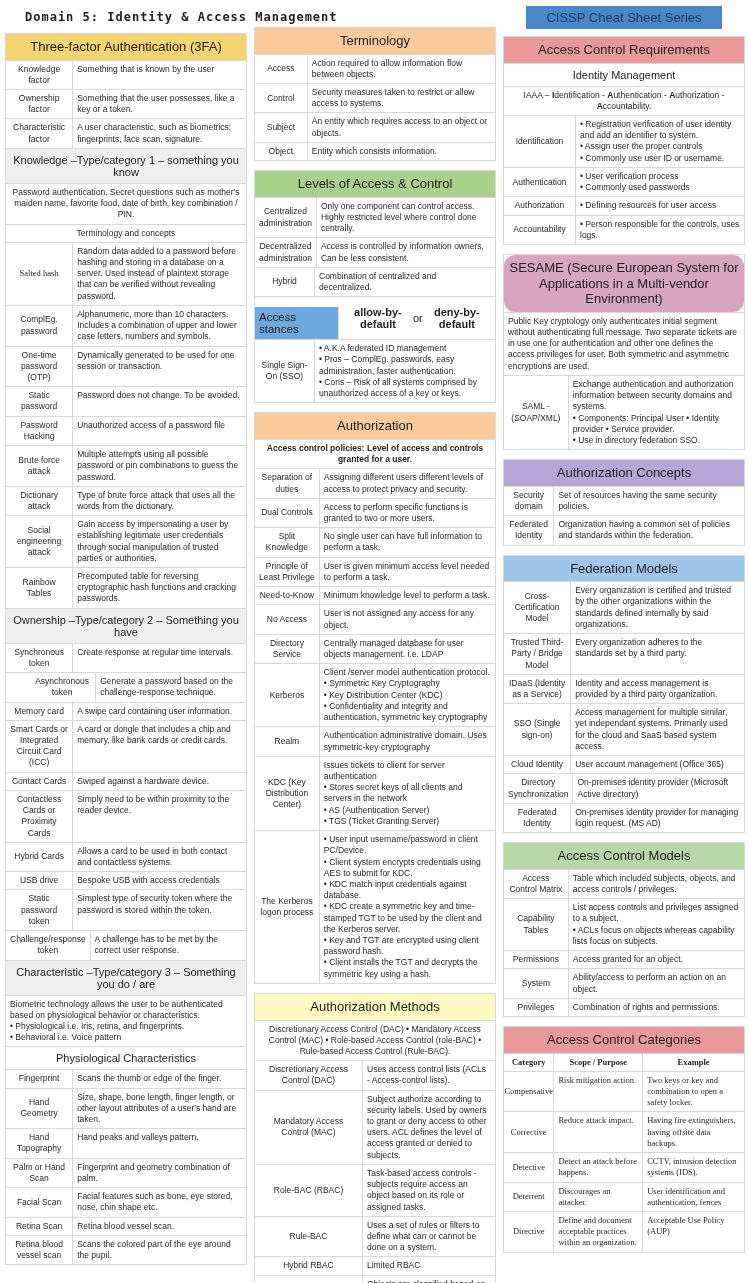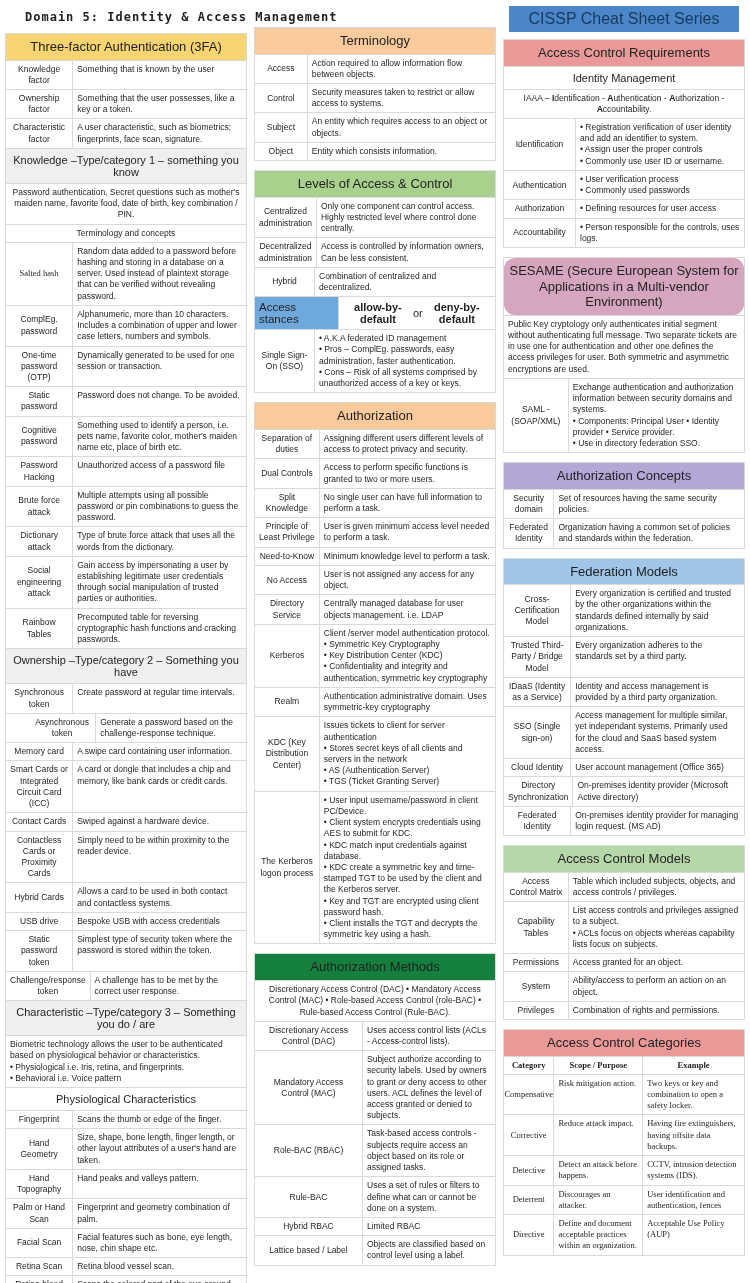--- a/index.html
+++ b/index.html
@@ -1,33 +1,33 @@
 <!DOCTYPE html>
 <html><head>
 <meta charset="utf-8">
 <style>
   html,body{margin:0;padding:0;background:#fff;}
   body{width:750px;font-family:"Liberation Sans","DejaVu Sans",sans-serif;color:#1f1f1f;}
   .page{display:flex;gap:7px;padding:6px 5px;align-items:flex-start;}
   .col{flex:1 1 0;min-width:0;}
   .col-mid{margin-top:21px;}
   .page-title{font-family:"DejaVu Sans Mono","Liberation Mono",monospace;font-weight:bold;font-size:12px;letter-spacing:1px;margin:4px 0 9px 20px;white-space:nowrap;}
-  .badge{background:#4A86C8;color:#16395F;font-size:16px;padding:4px 20px;margin:0 auto 7px auto;width:max-content;text-align:right;}
+  .badge{background:#4A86C8;color:#16395F;font-size:13px;padding:4px 20px;margin:0 auto 7px auto;width:max-content;text-align:right;}
   .section{border:1px solid #D9D9D9;margin-bottom:9px;background:#fff;}
   .sec-title{font-size:13px;text-align:center;padding:5px 3px;color:#222;line-height:1.2;}
   .tr{display:flex;border-top:1px solid #D9D9D9;align-items:stretch;}
   .cell{padding:3px 4px;font-size:8.5px;line-height:1.32;white-space:pre-line;box-sizing:border-box;}
   .lbl{flex:0 0 28%;border-right:1px solid #D9D9D9;display:flex;align-items:center;justify-content:center;text-align:center;}
   .dsc{flex:1 1 auto;min-width:0;}
   .full{flex:1;text-align:center;}
   .full.left{text-align:left;}
   .bold{font-weight:bold;}
   .sub{background:#EFEFEF;font-size:11px;text-align:center;padding:5px 3px;border-top:1px solid #D9D9D9;}
   .subw{font-size:11px;text-align:center;padding:5px 3px;border-top:1px solid #D9D9D9;}
-  .stance-l{flex:0 0 35%;background:#6FA8DC;font-size:11.5px;display:flex;align-items:center;justify-content:center;padding:4px;border-right:1px solid #D9D9D9;box-sizing:border-box;}
+  .stance-l{flex:0 0 35%;background:#6FA8DC;font-size:11.5px;display:flex;align-items:center;justify-content:center;padding:4px;border-right:1px solid #D9D9D9;box-sizing:border-box;margin-top:10px;}
   .stance-d{flex:1;font-size:11px;display:flex;align-items:center;justify-content:center;padding:4px;text-align:center;}
   .c3{flex:0 0 33%;min-width:0;font-family:Liberation Serif, serif;}
   .c3.br{border-right:1px solid #D9D9D9;}
   .c3.first{display:flex;align-items:center;justify-content:center;text-align:center;}
   .c3.h3{font-weight:bold;text-align:center;display:block;}
 </style>
 </head>
 <body>
 
 <div class="page">
@@ -65,24 +65,20 @@
           </div>
           <div class="tr">
             <div class="cell lbl" style="flex-basis: 28%;"><span>One-time password (OTP)</span></div>
             <div class="cell dsc">Dynamically generated to be used for one session or transaction.</div>
           </div>
           <div class="tr">
             <div class="cell lbl" style="flex-basis: 28%;"><span>Static password</span></div>
             <div class="cell dsc">Password does not change. To be avoided.</div>
           </div>
           <div class="tr">
-            <div class="cell lbl" style="flex-basis: 28%;"><span>Cognitive password</span></div>
-            <div class="cell dsc">Something used to identify a person, i.e. pets name, favorite color, mother's maiden name etc, place of birth etc.</div>
-          </div>
-          <div class="tr">
             <div class="cell lbl" style="flex-basis: 28%;"><span>Password Hacking</span></div>
             <div class="cell dsc">Unauthorized access of a password file</div>
           </div>
           <div class="tr">
             <div class="cell lbl" style="flex-basis: 28%;"><span>Brute force attack</span></div>
             <div class="cell dsc">Multiple attempts using all possible password or pin combinations to guess the password.</div>
           </div>
           <div class="tr">
             <div class="cell lbl" style="flex-basis: 28%;"><span>Dictionary attack</span></div>
             <div class="cell dsc">Type of brute force attack that uses all the words from the dictionary.</div>
@@ -91,21 +87,21 @@
             <div class="cell lbl" style="flex-basis: 28%;"><span>Social engineering attack</span></div>
             <div class="cell dsc">Gain access by impersonating a user by establishing legitimate user credentials through social manipulation of trusted parties or authorities.</div>
           </div>
           <div class="tr">
             <div class="cell lbl" style="flex-basis: 28%;"><span>Rainbow Tables</span></div>
             <div class="cell dsc">Precomputed table for reversing cryptographic hash functions and cracking passwords.</div>
           </div>
           <div class="sub">Ownership –Type/category 2 – Something you have</div>
           <div class="tr">
             <div class="cell lbl" style="flex-basis: 28%;"><span>Synchronous token</span></div>
-            <div class="cell dsc">Create password at regular time intervals.</div>
+            <div class="cell dsc">Create response at regular time intervals.</div>
           </div>
           <div class="tr">
             <div class="cell lbl" style="flex-basis: 28%; margin-left: 23px;"><span>Asynchronous token</span></div>
             <div class="cell dsc">Generate a password based on the challenge-response technique.</div>
           </div>
           <div class="tr">
             <div class="cell lbl" style="flex-basis: 28%;"><span>Memory card</span></div>
             <div class="cell dsc">A swipe card containing user information.</div>
           </div>
           <div class="tr">
@@ -154,21 +150,21 @@
           <div class="tr">
             <div class="cell lbl" style="flex-basis: 28%;"><span>Hand Topography</span></div>
             <div class="cell dsc">Hand peaks and valleys pattern.</div>
           </div>
           <div class="tr">
             <div class="cell lbl" style="flex-basis: 28%;"><span>Palm or Hand Scan</span></div>
             <div class="cell dsc">Fingerprint and geometry combination of palm.</div>
           </div>
           <div class="tr">
             <div class="cell lbl" style="flex-basis: 28%;"><span>Facial Scan</span></div>
-            <div class="cell dsc">Facial features such as bone, eye length, nose, chin shape etc.</div>
+            <div class="cell dsc">Facial features such as bone, eye stored, nose, chin shape etc.</div>
           </div>
           <div class="tr">
             <div class="cell lbl" style="flex-basis: 28%;"><span>Retina Scan</span></div>
             <div class="cell dsc">Retina blood vessel scan.</div>
           </div>
           <div class="tr">
             <div class="cell lbl" style="flex-basis: 28%;"><span>Retina blood vessel scan</span></div>
             <div class="cell dsc">Scans the colored part of the eye around the pupil.</div>
           </div>
         </div>
@@ -215,20 +211,23 @@
           </div>
           <div class="tr">
             <div class="cell lbl" style="flex-basis: 25%;"><span>Single Sign-On (SSO)</span></div>
             <div class="cell dsc">• A.K.A federated ID management
 • Pros – ComplEg. passwords, easy administration, faster authentication.
 • Cons – Risk of all systems comprised by unauthorized access of a key or keys.</div>
           </div>
         </div>
         <div class="section">
           <div class="sec-title" style="background: rgb(249, 203, 156);">Authorization</div>
+          <div class="tr">
+            <div class="cell full bold">Access control policies: Level of access and controls granted for a user.</div>
+          </div>
           <div class="tr">
             <div class="cell lbl" style="flex-basis: 27%;"><span>Separation of duties</span></div>
             <div class="cell dsc">Assigning different users different levels of access to protect privacy and security.</div>
           </div>
           <div class="tr">
             <div class="cell lbl" style="flex-basis: 27%;"><span>Dual Controls</span></div>
             <div class="cell dsc">Access to perform specific functions is granted to two or more users.</div>
           </div>
           <div class="tr">
             <div class="cell lbl" style="flex-basis: 27%;"><span>Split Knowledge</span></div>
@@ -272,21 +271,21 @@
             <div class="cell lbl" style="flex-basis: 27%;"><span>The Kerberos logon process</span></div>
             <div class="cell dsc">• User input username/password in client PC/Device.
 • Client system encrypts credentials using AES to submit for KDC.
 • KDC match input credentials against database.
 • KDC create a symmetric key and time-stamped TGT to be used by the client and the Kerberos server.
 • Key and TGT are encrypted using client password hash.
 • Client installs the TGT and decrypts the symmetric key using a hash.</div>
           </div>
         </div>
         <div class="section">
-          <div class="sec-title" style="background: #15803d;">Authorization Methods</div>
+          <div class="sec-title" style="background: #fef9c3;">Authorization Methods</div>
           <div class="tr">
             <div class="cell full">Discretionary Access Control (DAC) • Mandatory Access Control (MAC) • Role-based Access Control (role-BAC) • Rule-based Access Control (Rule-BAC).</div>
           </div>
           <div class="tr">
             <div class="cell lbl" style="flex-basis: 45%;"><span>Discretionary Access Control (DAC)</span></div>
             <div class="cell dsc">Uses access control lists (ACLs - Access-control lists).</div>
           </div>
           <div class="tr">
             <div class="cell lbl" style="flex-basis: 45%;"><span>Mandatory Access Control (MAC)</span></div>
             <div class="cell dsc">Subject authorize according to security labels. Used by owners to grant or deny access to other users. ACL defines the level of access granted or denied to subjects.</div>

